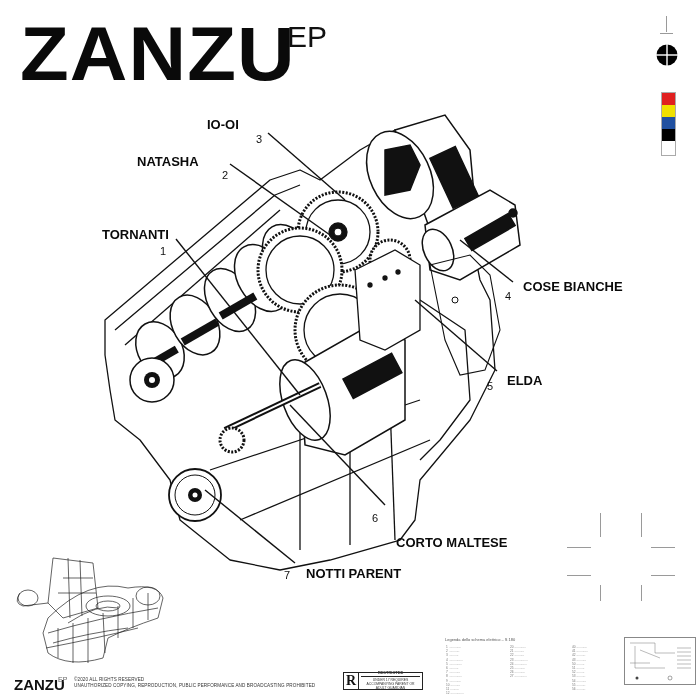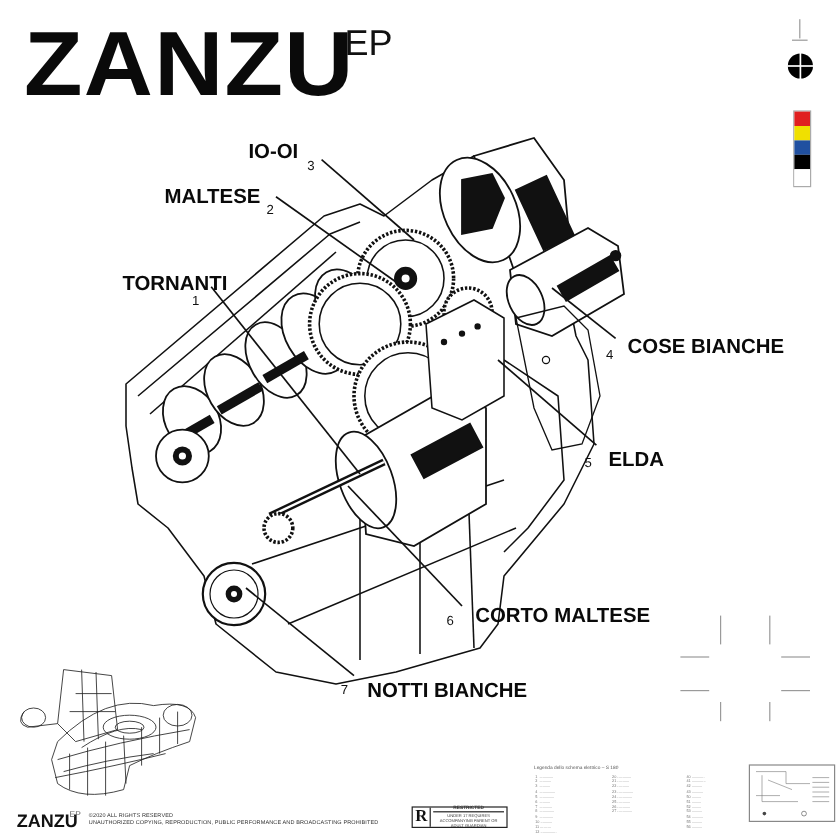--- a/index.html
+++ b/index.html
@@ -1,20 +1,20 @@
 <!DOCTYPE html>
 <html><head>
 <meta charset="utf-8">
 <style>
   html, body { margin:0; padding:0; background:#ffffff; }
   body { width:700px; height:700px; position:relative; overflow:hidden; font-family:"Liberation Sans", sans-serif; color:#111; }
   .abs { position:absolute; }
   .title { left:20px; top:16px; font-size:76px; font-weight:bold; letter-spacing:1px; line-height:1; color:#0a0a0a; transform:scaleX(1.05); transform-origin:left top; }
   .title-ep { left:287px; top:22px; font-size:30px; font-weight:normal; line-height:1; color:#111; }
-  .track-label { font-size:17px; font-weight:bold; line-height:1; white-space:nowrap; color:#0a0a0a; }
+  .track-label { font-size:13px; font-weight:bold; line-height:1; white-space:nowrap; color:#0a0a0a; }
   .track-num { font-size:11px; line-height:1; color:#111; }
   .reg-line { background:#9a9a9a; }
   .footer-logo { left:14px; top:677px; font-size:15px; font-weight:bold; line-height:1; }
   .footer-ep { left:58px; top:676px; font-size:7px; line-height:1; color:#666; }
   .footer-copy { left:74px; top:677px; font-size:4.6px; line-height:1.3; color:#333; letter-spacing:0.1px; }
   .rating { left:343px; top:672px; width:78px; height:16px; border:1px solid #222; display:flex; align-items:center; background:#fff; }
   .rating-r { font-family:"Liberation Serif", serif; font-size:14px; font-weight:bold; width:14px; text-align:center; border-right:1px solid #222; height:100%; line-height:16px; }
   .rating-txt { flex:1; font-size:3.4px; line-height:1.2; text-align:center; padding:0 2px; color:#333; }
   .rating-txt b { display:block; font-size:4px; border-bottom:1px solid #222; margin-bottom:1px; }
   .legend-title { left:445px; top:637px; font-size:4px; color:#555; }
@@ -145,36 +145,36 @@
     <line x1="513" y1="282" x2="460" y2="240"></line>
     <line x1="497" y1="371" x2="415" y2="300"></line>
     <line x1="385" y1="505" x2="290" y2="405"></line>
     <line x1="295" y1="563" x2="205" y2="490"></line>
   </g>
 </svg>
 
 <div class="abs track-label" style="left:66px;top:228px;margin-left:36px;">TORNANTI</div>
 <div class="abs track-num" style="left:160px;top:246px;">1</div>
 
-<div class="abs track-label" style="left:137px;top:155px;">MALTESE</div>
+<div class="abs track-label" style="left:137px;top:155px;">NATASHA</div>
 <div class="abs track-num" style="left:222px;top:170px;">2</div>
 
 <div class="abs track-label" style="left:207px;top:118px;">IO-OI</div>
 <div class="abs track-num" style="left:256px;top:134px;">3</div>
 
 <div class="abs track-label" style="left:523px;top:280px;">COSE BIANCHE</div>
 <div class="abs track-num" style="left:505px;top:291px;">4</div>
 
 <div class="abs track-label" style="left:507px;top:374px;">ELDA</div>
 <div class="abs track-num" style="left:487px;top:381px;">5</div>
 
-<div class="abs track-label" style="left:396px;top:504px;text-align:center;">CORTO MALTESE</div>
+<div class="abs track-label" style="left:396px;top:536px;text-align:center;">CORTO MALTESE</div>
 <div class="abs track-num" style="left:372px;top:513px;">6</div>
 
-<div class="abs track-label" style="left:306px;top:567px;">NOTTI BIANCHE</div>
+<div class="abs track-label" style="left:306px;top:567px;">NOTTI PARENT</div>
 <div class="abs track-num" style="left:284px;top:570px;">7</div>
 
 <svg class="abs" style="left:8px;top:548px;" width="160" height="120" viewBox="0 0 160 120">
   <g fill="none" stroke="#222" stroke-width="0.7">
     <path d="M45 10 L85 15 L90 60 L55 70 L40 55 Z"></path>
     <path d="M12 45 Q5 55 15 58 L40 55"></path>
     <ellipse cx="20" cy="50" rx="10" ry="8"></ellipse>
     <path d="M40 70 Q80 30 120 40 Q150 35 155 50 L150 70 Q120 80 100 90 L95 110 Q60 120 40 105 L35 85 Z"></path>
     <path d="M60 75 Q90 55 110 60"></path>
     <path d="M45 95 Q80 85 120 80"></path>

